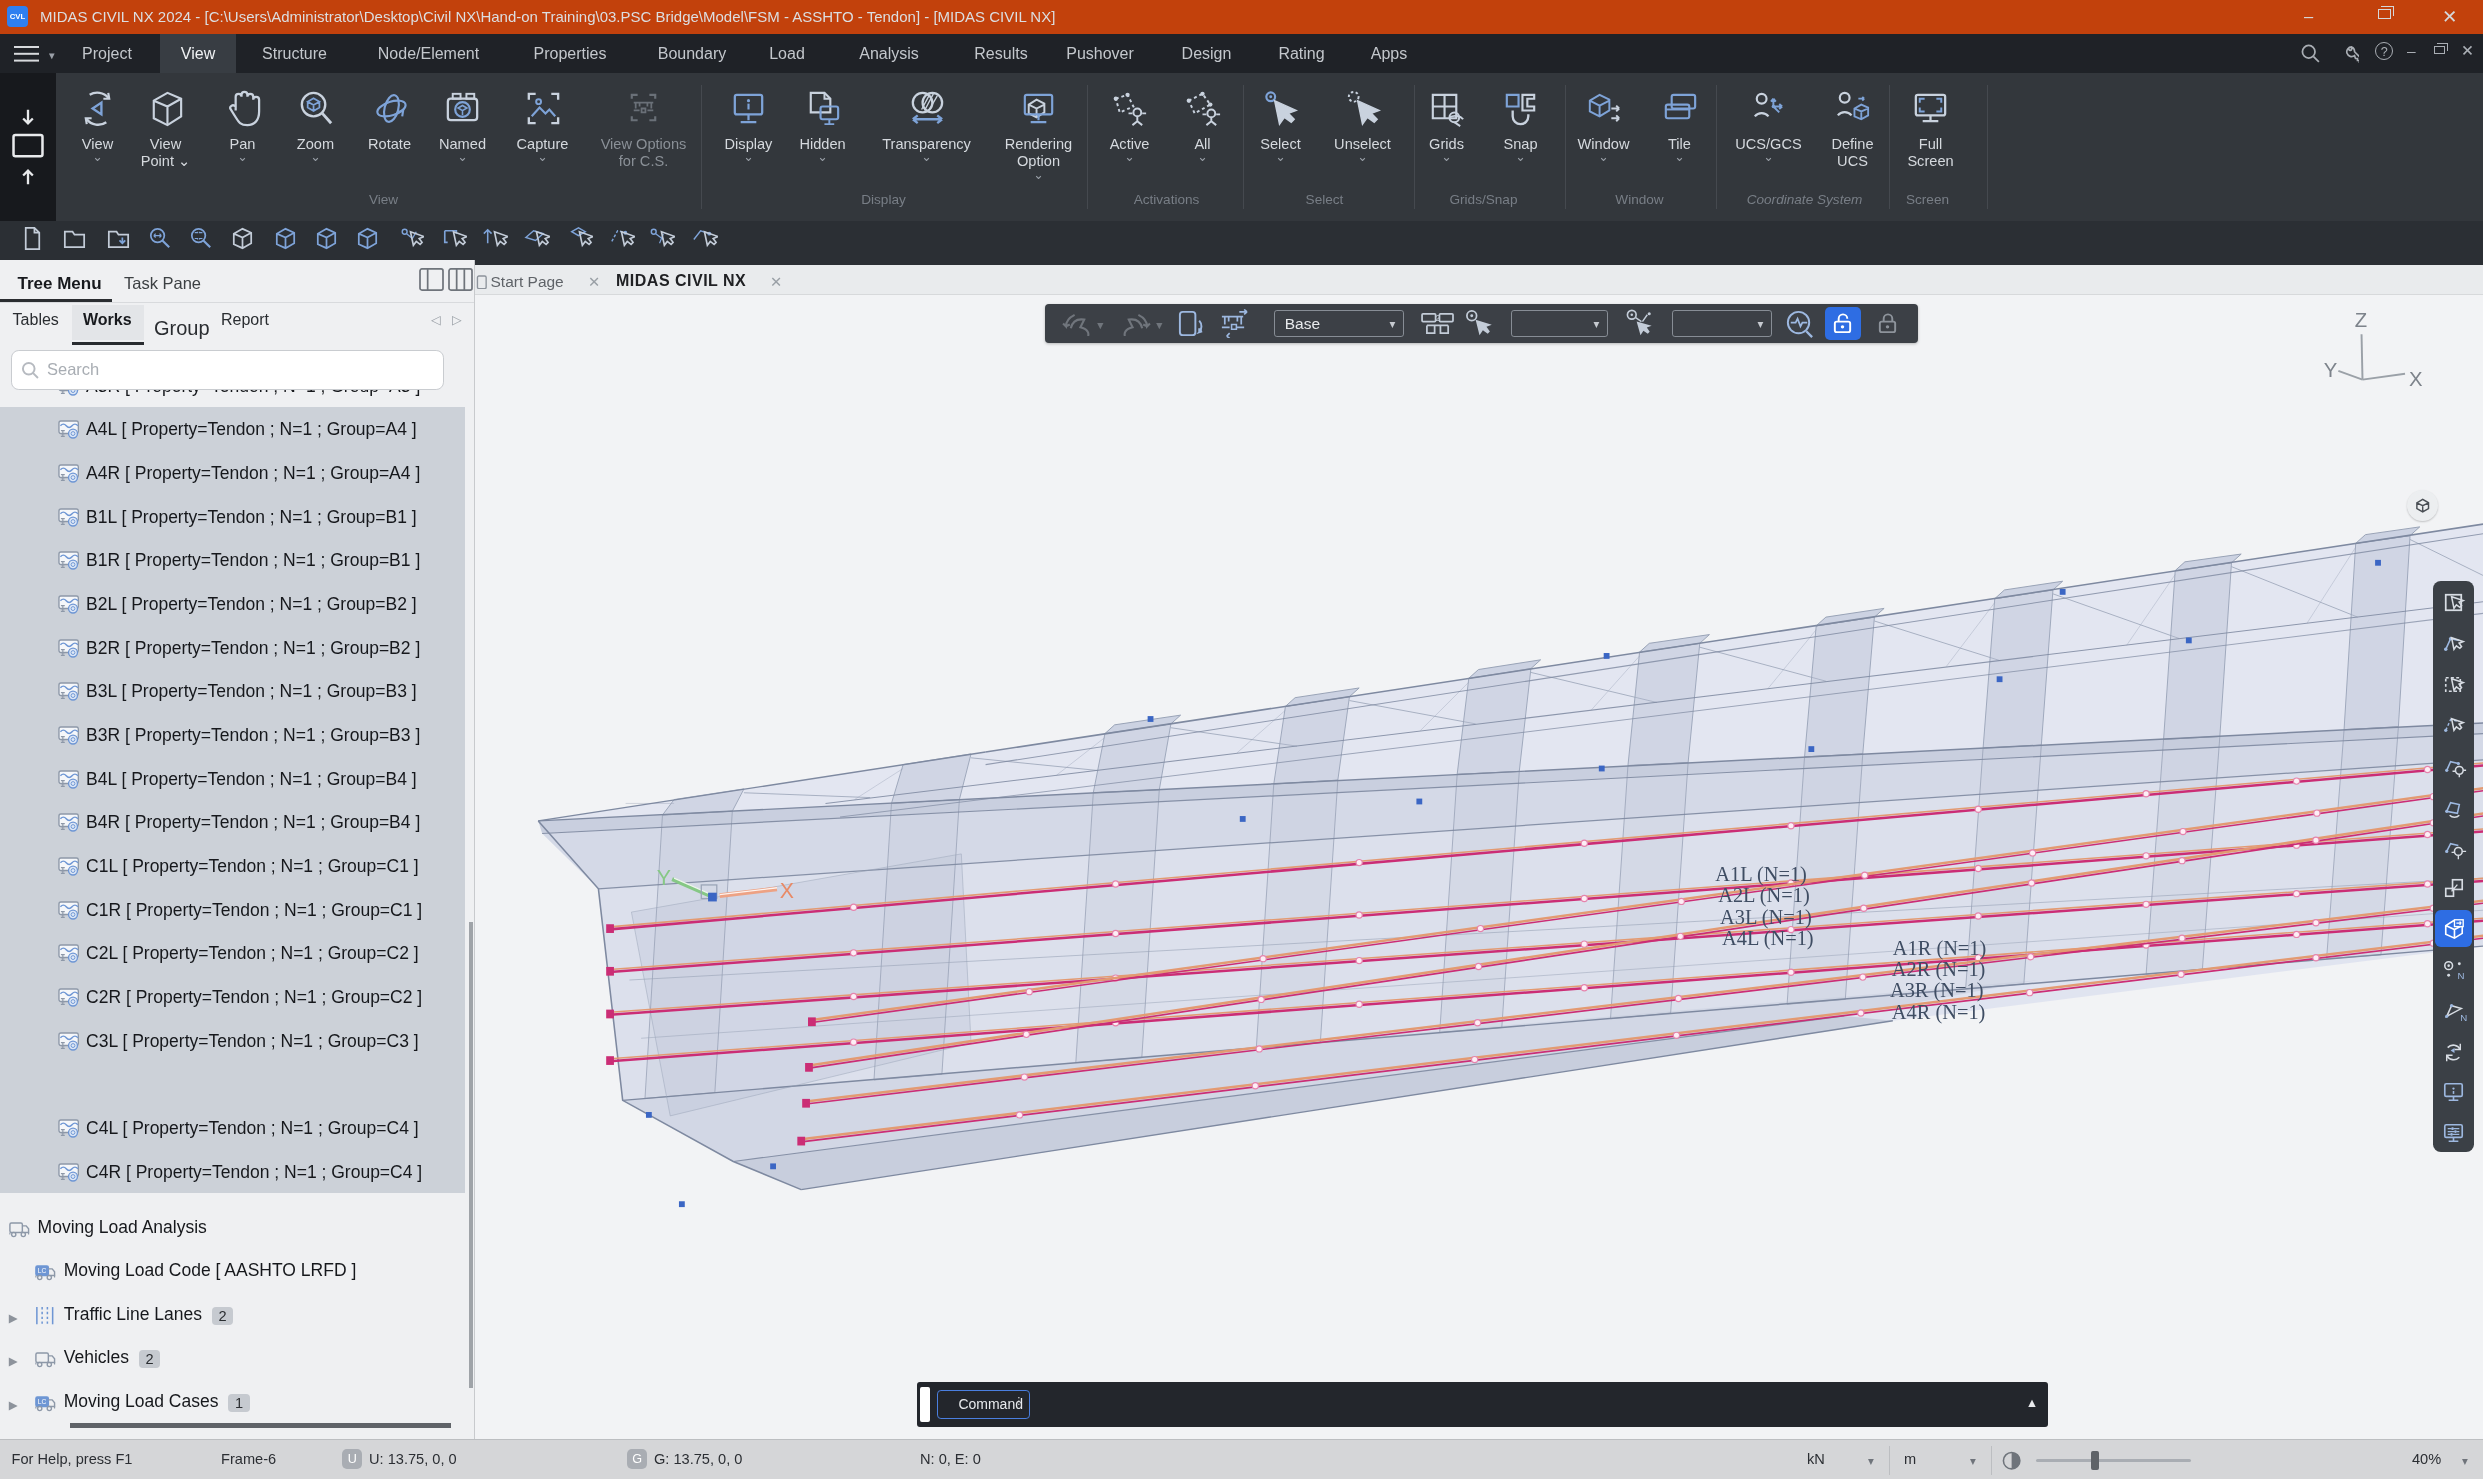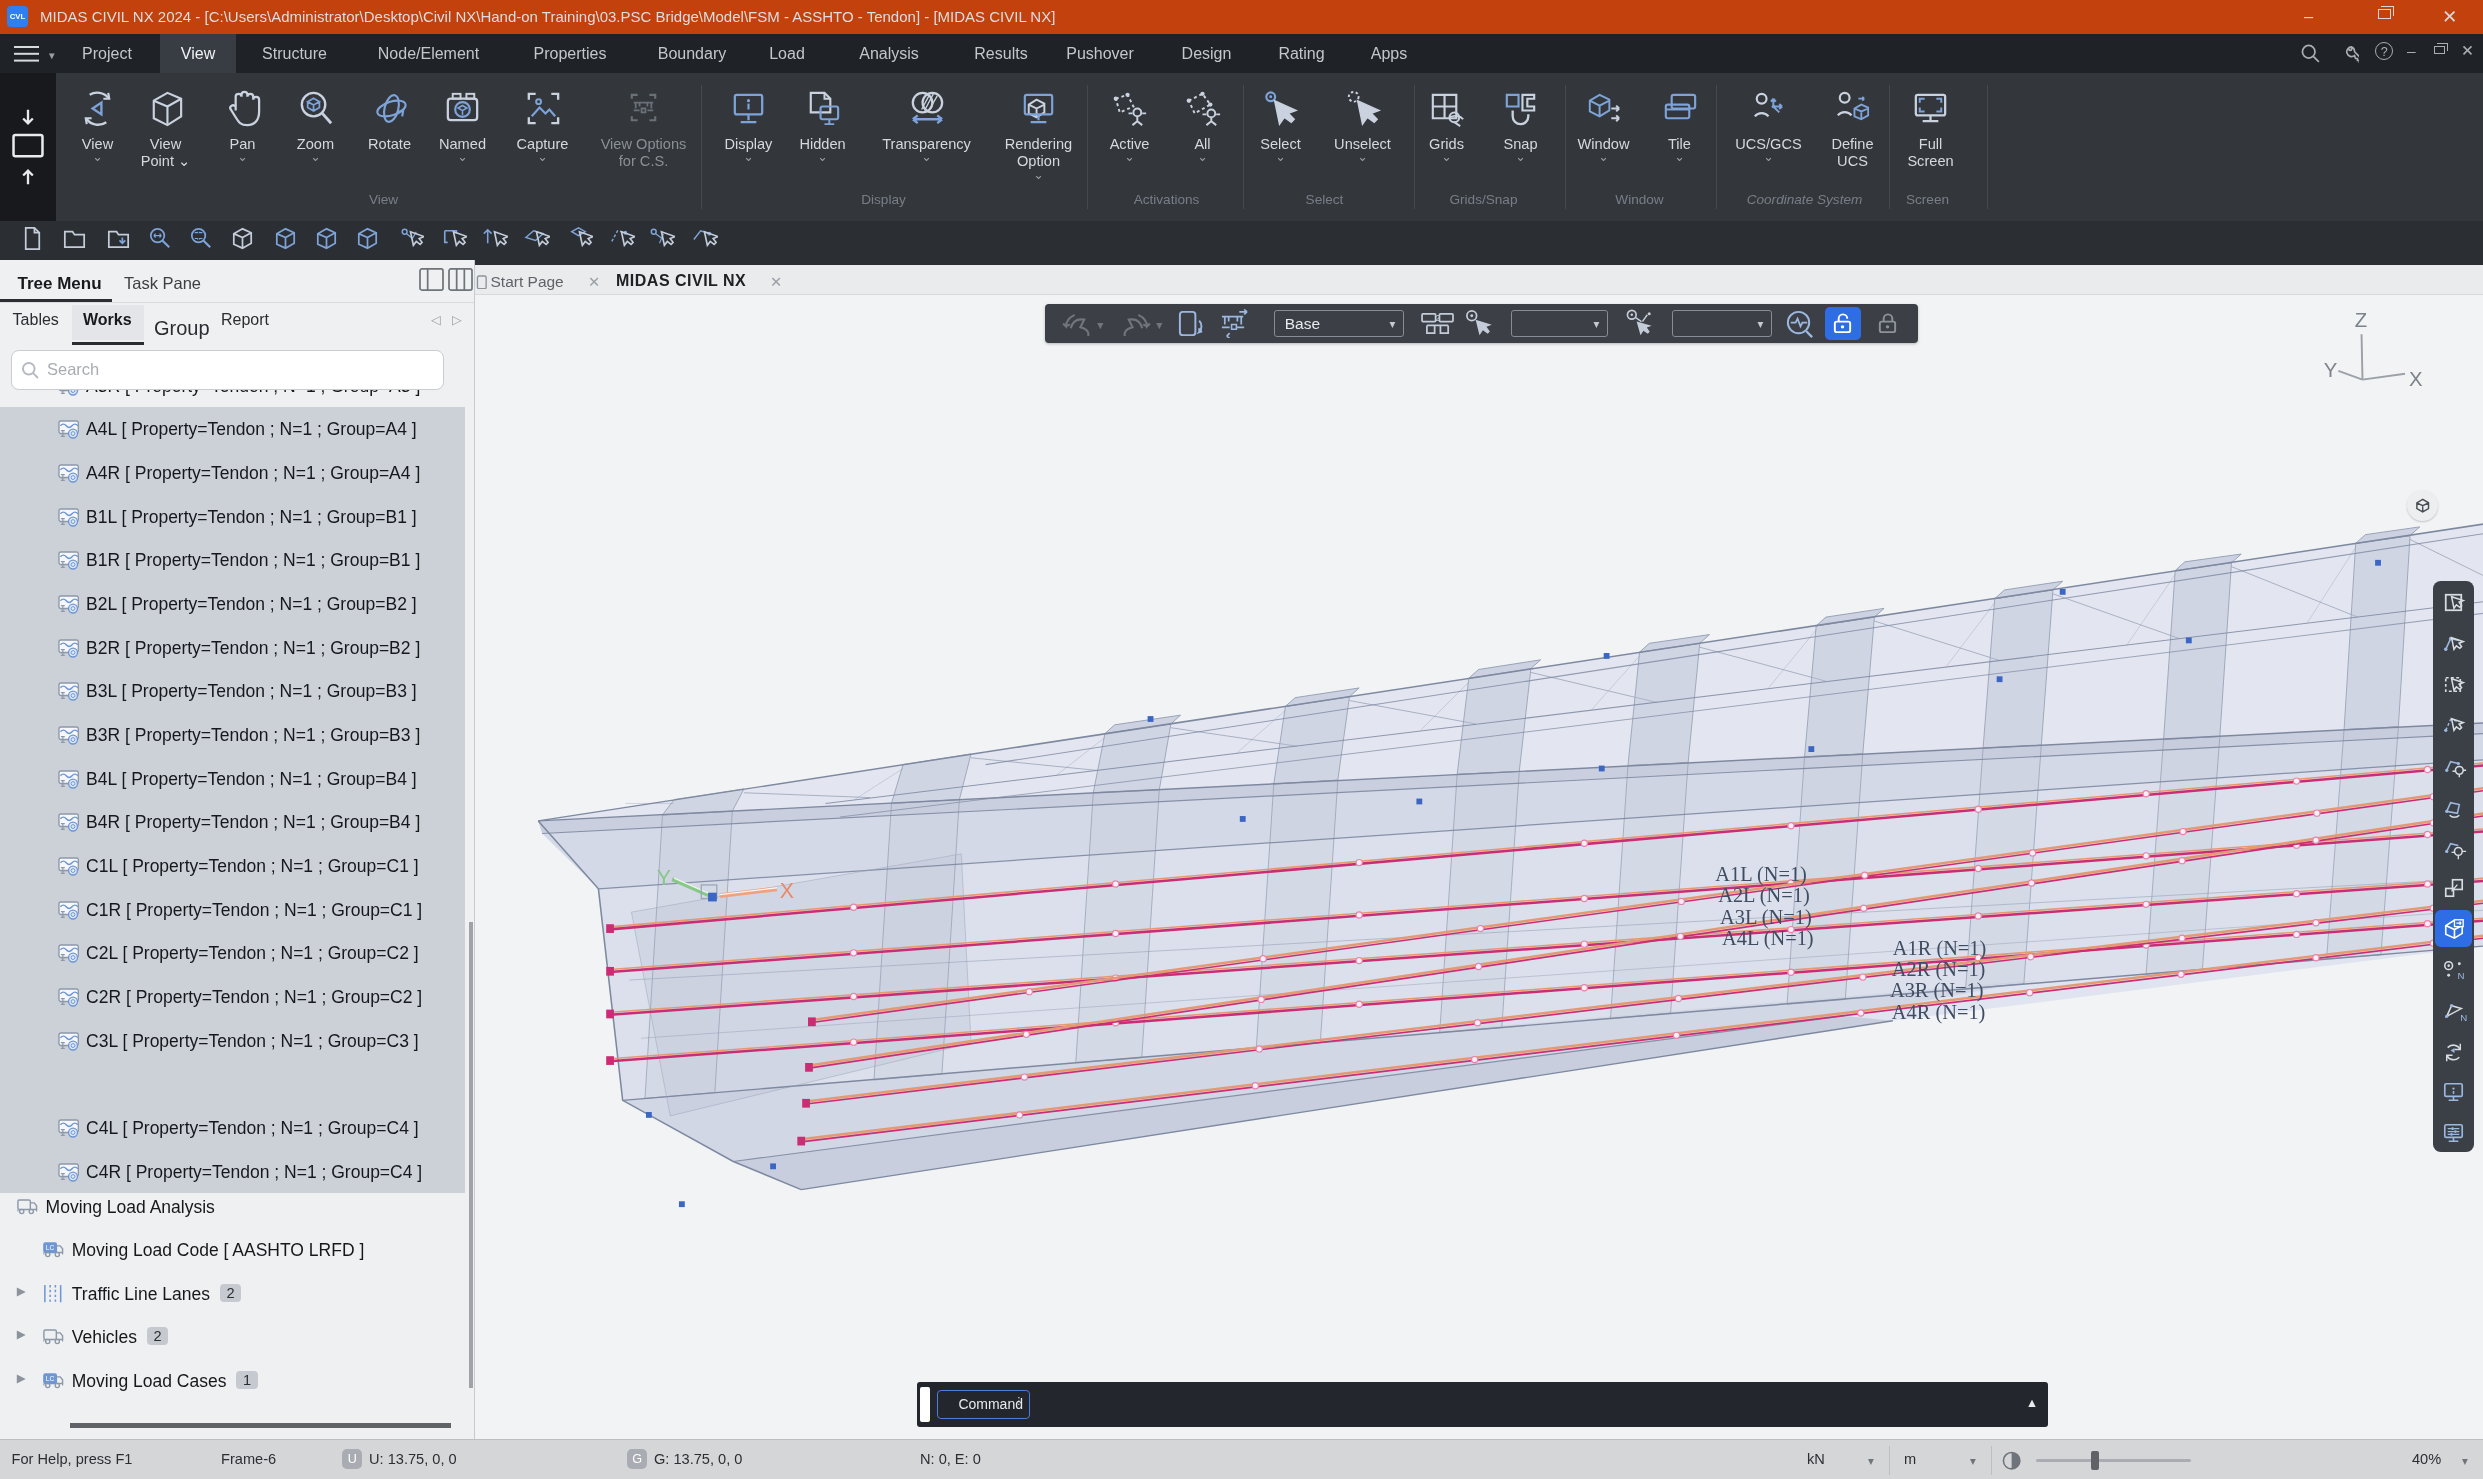--- a/index.html
+++ b/index.html
@@ -10,21 +10,21 @@
 .ribbonleft{position:absolute;left:0;top:73px;width:56px;height:148px;background:#17191d}
 .rbtn{position:absolute;top:13.6px;text-align:center;font-size:14.6px;line-height:17.5px}
 .rbtn svg{display:inline-block}
 .rlab{margin-top:1.9px}
 .rcaret{color:#9aa0a8;font-size:12.6px;line-height:7.8px;margin-top:1px}
 .rgrp{position:absolute;top:119px;width:233px;text-align:center;color:#787e86;font-size:13.6px}
 .smallbar{position:absolute;left:0;top:221px;width:2483px;height:39px;background:#2b2f34}
 .lpanel{position:absolute;left:0;top:260px;width:474px;height:1179px;background:#eff0f2}
 .titem{position:absolute;left:0;width:465px;height:43px;font-size:17.5px;color:#16181c;display:flex;align-items:center}
 .titem svg{margin-left:58px;margin-right:6.8px;flex:none}
-.mitem{position:absolute;left:8px;width:465px;height:41px;font-size:17.5px;color:#16181c;display:flex;align-items:flex-start}
+.mitem{position:absolute;left:0;width:465px;height:41px;font-size:17.5px;color:#16181c;display:flex;align-items:flex-end}
 .mitem svg{margin-right:7.8px;flex:none}
 .mtxt{white-space:nowrap}
 .exp{position:absolute;left:8.7px;color:#8d939c;font-size:11.6px}
 .badge{display:inline-block;background:#c6cad0;border-radius:3.9px;color:#2a2d31;font-size:14.6px;padding:1px 6.8px;margin-left:9.7px}
 .viewport{position:absolute;left:474px;top:260px;width:2010px;height:1179px;background:#f2f3f5}
 .tabbar{position:absolute;left:474px;top:260px;width:2010px;height:35px;background:#e9ebed;border-bottom:1px solid #d7d9db}
 .statusbar{position:absolute;left:0;top:1439px;width:2483px;height:41px;background:#d5d6d8;border-top:1px solid #bcbec1;color:#2b2e33;font-size:14.6px}
 .sbtext{position:absolute;top:10.7px}
 .ubadge{position:absolute;top:8.7px;width:20.4px;height:20.4px;background:#a9adb3;border-radius:4.9px;color:#fff;text-align:center;line-height:20.4px;font-size:12.6px}
 .ftool{position:absolute;left:1045px;top:304px;width:873px;height:39px;background:#3c4046;border-radius:3.9px;box-shadow:0 1px 2.9px rgba(0,0,0,.25)}

